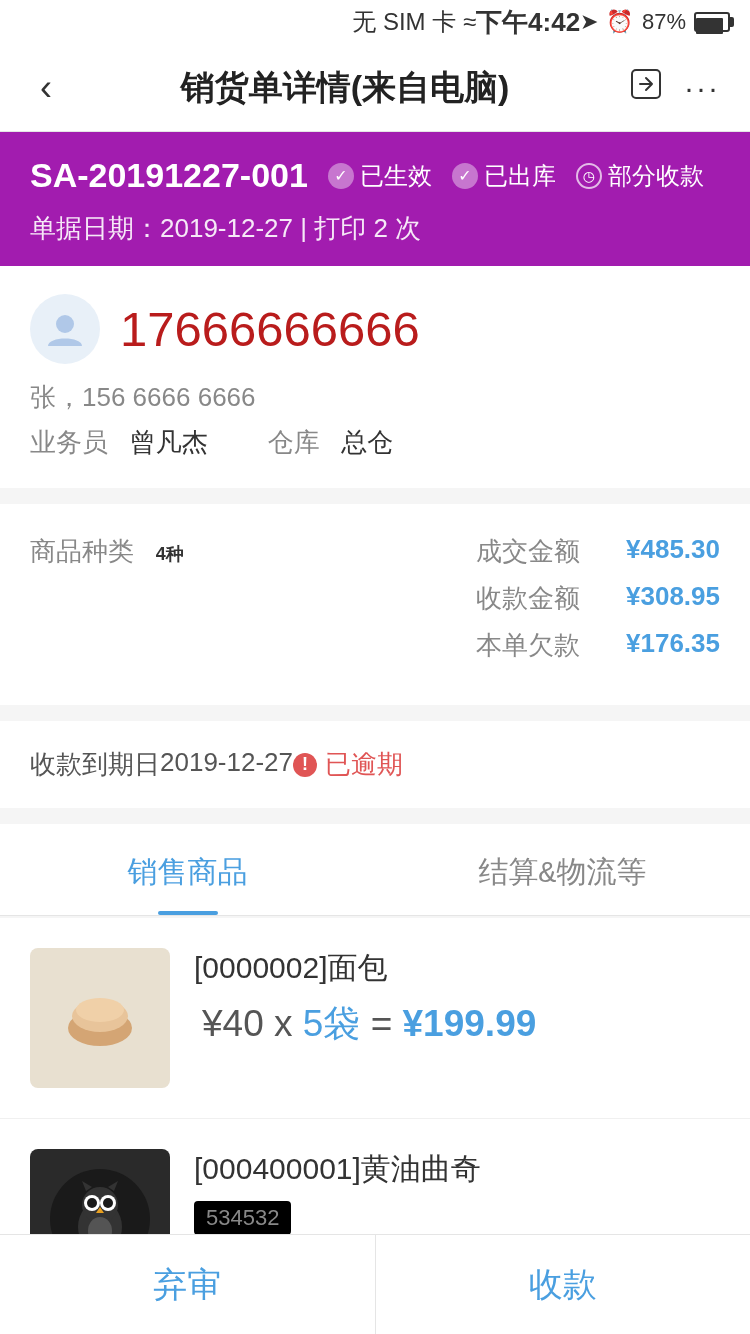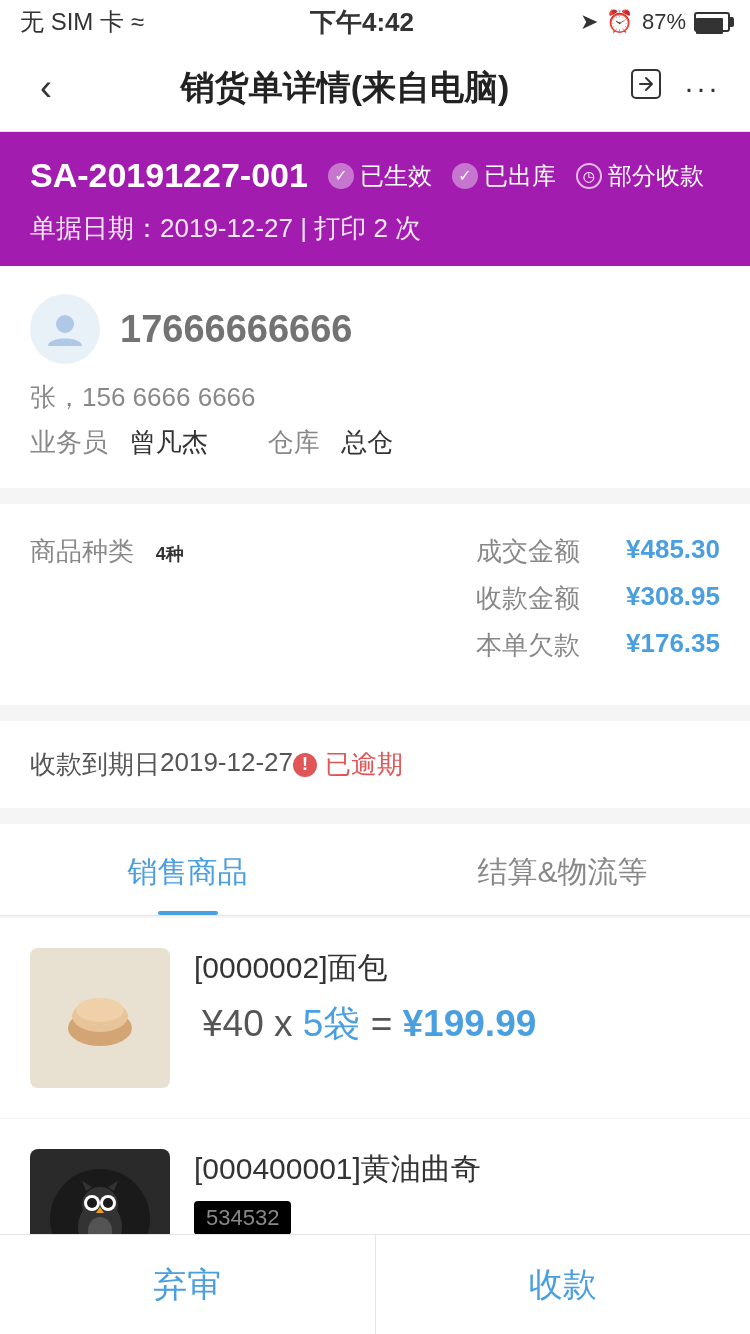--- a/index.html
+++ b/index.html
@@ -12,21 +12,21 @@
       font-size: 28px;
       color: #333;
     }
 
     
     .status-bar {
       height: 44px;
       background: #fff;
       display: flex;
       align-items: center;
-      justify-content: space-between;
+      justify-content: flex-end;
       padding: 0 20px;
       font-size: 24px;
       font-weight: 500;
     }
     .status-left { display: flex; align-items: center; gap: 10px; }
     .status-center { font-weight: 600; font-size: 26px; }
     .status-right { display: flex; align-items: center; gap: 8px; font-size: 22px; }
 
     
     .nav-bar {
@@ -130,23 +130,23 @@
       height: 70px;
       border-radius: 50%;
       background: #e8f0f8;
       display: flex;
       align-items: center;
       justify-content: center;
       flex-shrink: 0;
     }
     .avatar svg { width: 42px; height: 42px; }
     .customer-name {
-      font-size: 38px;
-      font-weight: 700;
-      color: #737373;
+      font-size: 49px;
+      font-weight: 400;
+      color: #b91c1c;
     }
     .customer-sub {
       font-size: 26px;
       color: #888;
       margin-bottom: 10px;
     }
     .customer-meta {
       display: flex;
       gap: 60px;
       font-size: 26px;
@@ -209,20 +209,21 @@
       border-bottom: 1px solid #e5e5e5;
     }
     .tab {
       flex: 1;
       text-align: center;
       padding: 28px 0 22px;
       font-size: 30px;
       color: #888;
       cursor: pointer;
       position: relative;
+      font-family: Liberation Mono, monospace;
     }
     .tab.active {
       color: #4a9fe0;
     }
     .tab.active::after {
       content: '';
       position: absolute;
       bottom: 0;
       left: 50%;
       transform: translateX(-50%);

